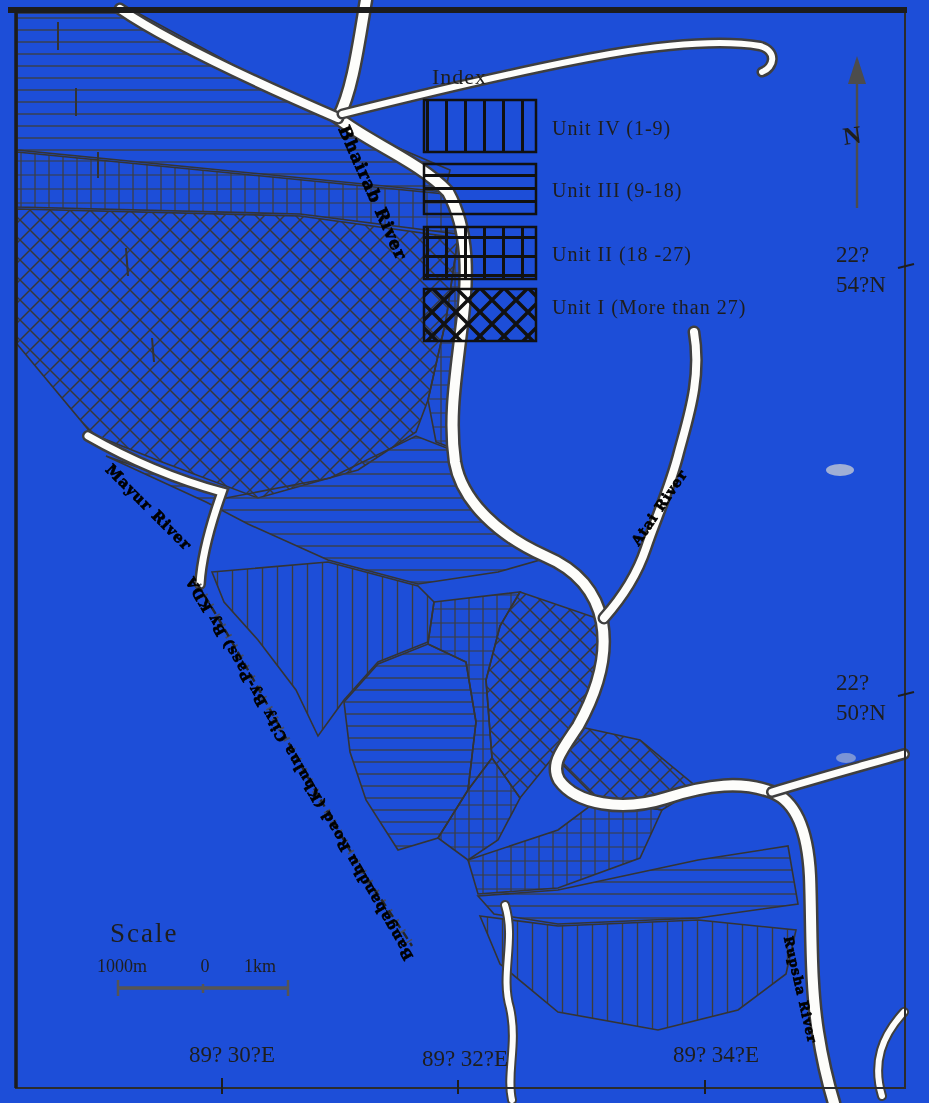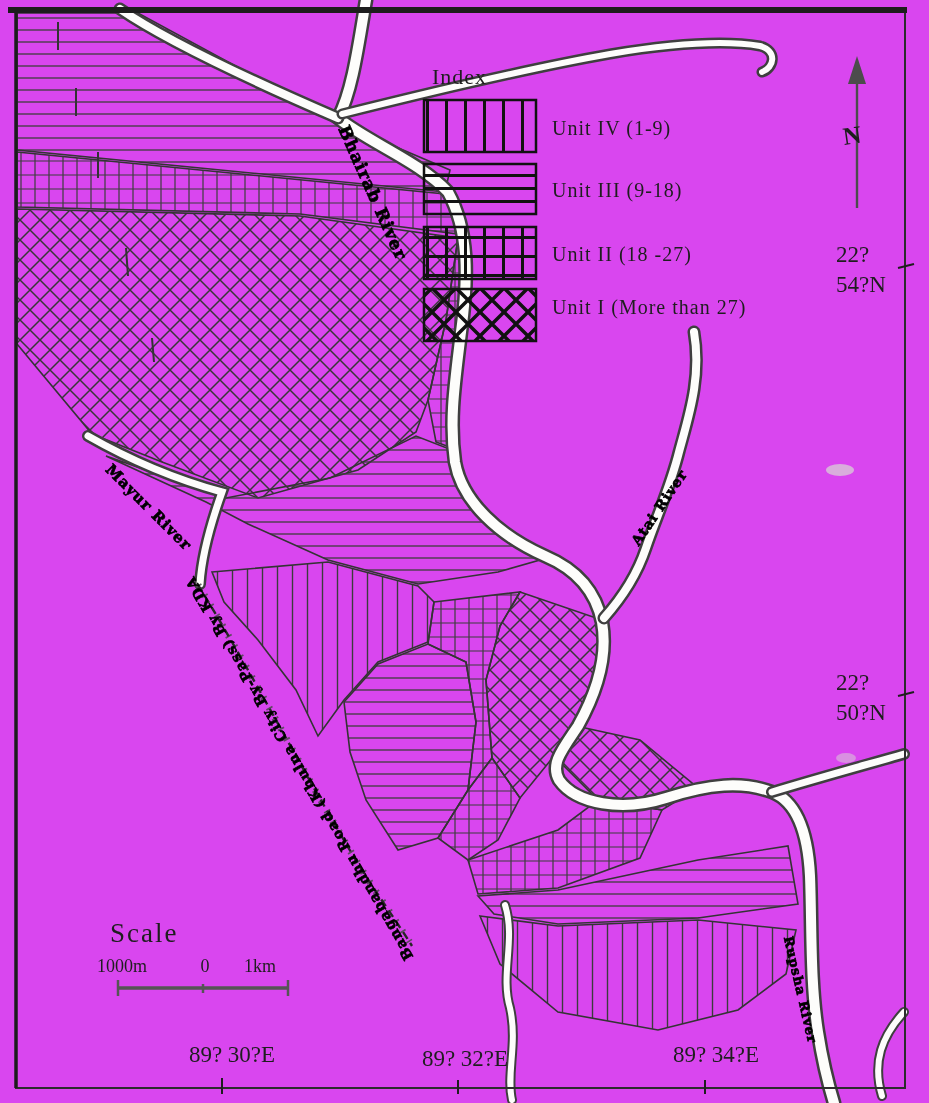--- a/index.html
+++ b/index.html
@@ -1,16 +1,16 @@
 <!DOCTYPE html>
 <html><head>
 <meta charset="utf-8">
 <style>
   html,body{margin:0;padding:0;background:#ffffff;}
-  .page{position:relative;width:929px;height:1103px;background:#d946ef;overflow:hidden;
+  .page{position:relative;width:929px;height:1103px;background:#1d4ed8;overflow:hidden;
         font-family:"Liberation Serif",serif;}
   svg{position:absolute;left:0;top:0;}
   .region{stroke:#343434;stroke-width:1.6;}
   .river-outer{fill:none;stroke:#3f3f3f;stroke-linecap:round;}
   .river-inner{fill:none;stroke:#fdfdfb;stroke-linecap:round;}
   .t-serif{font-family:"Liberation Serif",serif;fill:#1e1e1e;}
   .t-river{font-family:"DejaVu Serif",serif;font-weight:bold;fill:#000;stroke:#000;
            stroke-width:0.7px;letter-spacing:1px;}
   .tick{stroke:#1e1e1e;stroke-width:2;}
 </style>

